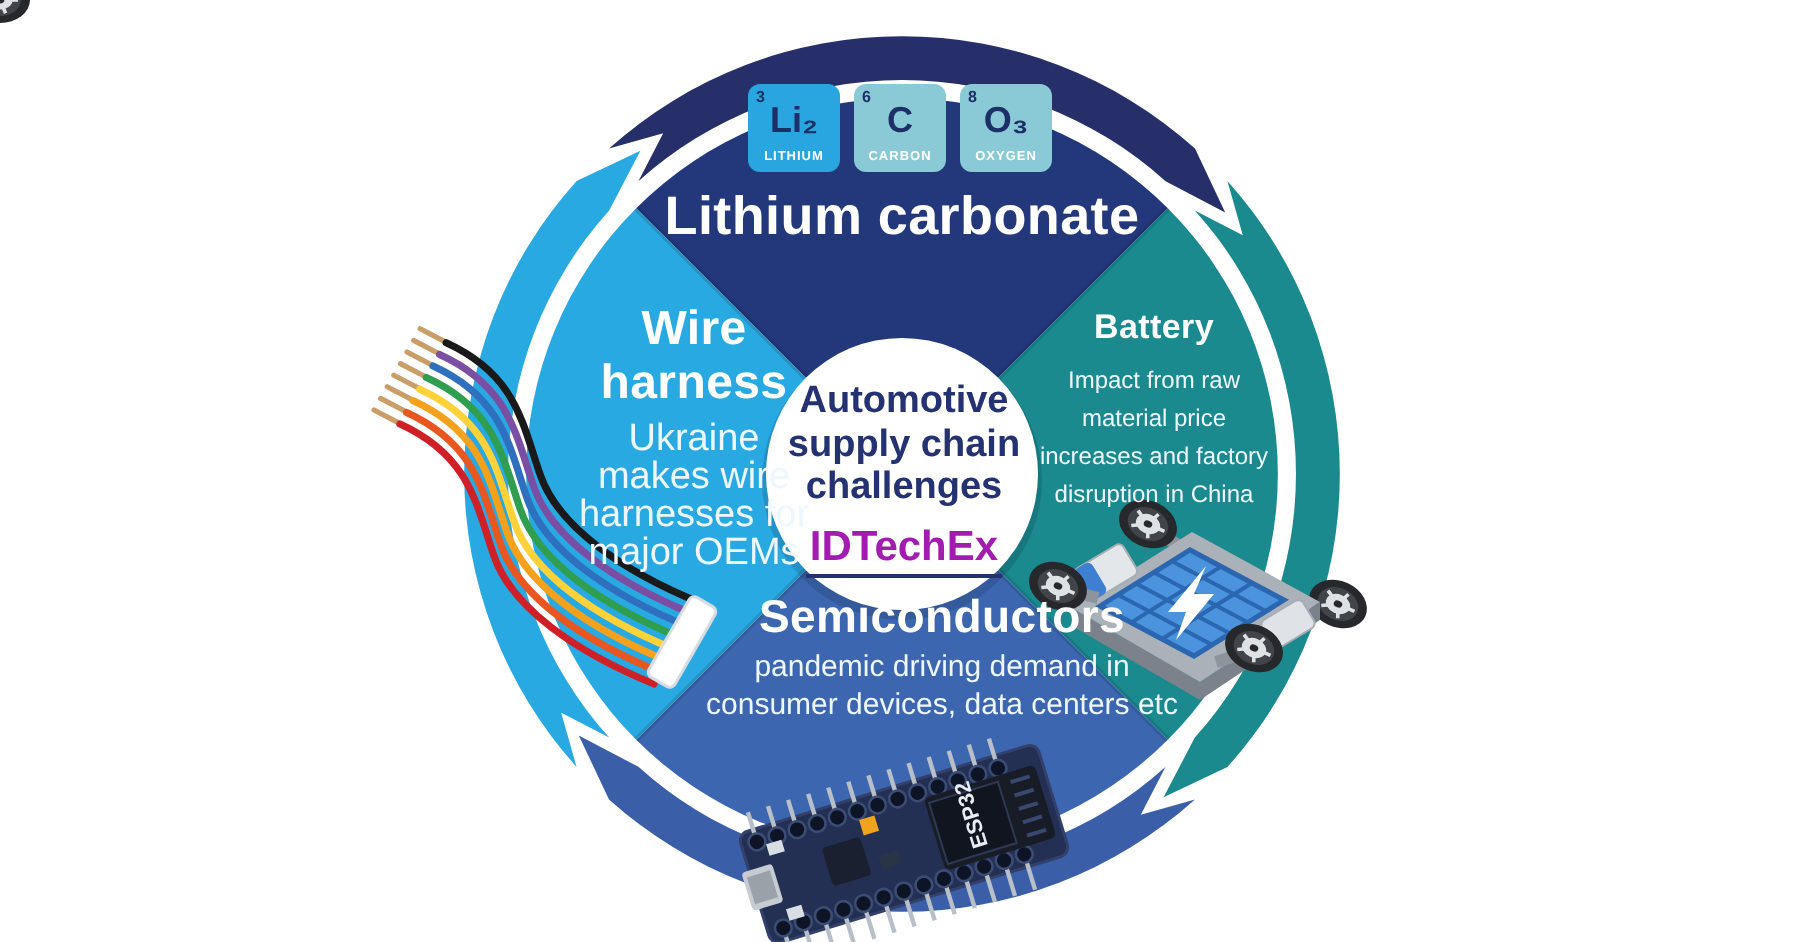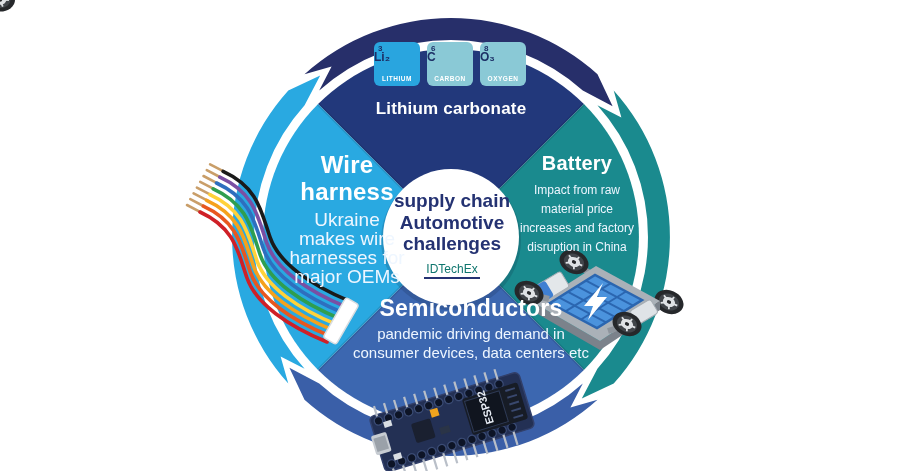--- a/index.html
+++ b/index.html
@@ -7,44 +7,44 @@
     width:899px;height:471px;position:relative;background:#ffffff;overflow:hidden;
     font-family:"Liberation Sans",sans-serif;
   }
   svg{position:absolute;left:0;top:0;}
   .txt{position:absolute;text-align:center;color:#ffffff;z-index:5;}
   .q-title{font-weight:bold;color:#ffffff;letter-spacing:0.2px;}
   .q-body{color:#eef6ff;}
   .line{white-space:nowrap;}
   
   .q-top{left:311px;top:95px;width:280px;}
-  .q-top .q-title{font-size:17px;line-height:27px;}
+  .q-top .q-title{font-size:27px;line-height:27px;}
   .q-top .q-body{font-size:15px;line-height:19px;margin-top:2px;}
   
   .q-left{left:262px;top:151px;width:170px;}
   .q-left .q-title{font-size:24px;line-height:27px;}
   .q-left .q-body{font-size:19px;line-height:19px;margin-top:5px;}
   
   .q-right{left:487px;top:149px;width:180px;}
-  .q-right .q-title{font-size:20px;line-height:29px;}
+  .q-right .q-title{font-size:17px;line-height:29px;}
   .q-right .q-body{font-size:12px;line-height:19px;margin-top:3px;}
   
   .q-bottom{left:331px;top:295px;width:280px;}
   .q-bottom .q-title{font-size:23px;line-height:27px;}
   .q-bottom .q-body{font-size:15px;line-height:19px;margin-top:2px;}
   
   .center-label{left:374px;top:190px;width:156px;z-index:6;}
   .center-label .c-line{font-weight:bold;font-size:19px;line-height:21.5px;color:#243272;}
-  .brand{display:inline-block;margin-top:7px;font-weight:normal;font-size:12px;color:#0f766e;
+  .brand{display:inline-block;margin-top:7px;font-weight:bold;font-size:21px;color:#a21caf;
          border-bottom:2.5px solid #243272;padding:0 2px 1px 2px;}
   
   .tiles{position:absolute;left:374px;top:42px;display:flex;gap:7px;z-index:6;}
   .tile{position:relative;width:46px;height:44px;border-radius:6px;color:#1c2f66;}
   .tile .num{position:absolute;top:2px;left:4px;font-size:8px;font-weight:bold;}
-  .tile .sym{position:absolute;top:8px;left:0;right:0;font-size:12px;font-weight:bold;}
+  .tile .sym{position:absolute;top:8px;left:0;right:0;text-align:center;font-size:18px;font-weight:bold;}
   .tile .nm{position:absolute;bottom:4px;left:0;right:0;text-align:center;font-size:6.5px;
             font-weight:bold;color:#ffffff;letter-spacing:0.5px;}
 </style>
 </head>
 <body>
 
 <svg width="899" height="471" viewBox="0 0 899 471">
 
   <path d="M304.5,74.3 A219,219 0 0 1 597.5,74.3 L612.6,106.2 L582.8,90.6 A197,197 0 0 0 319.2,90.6 L331.6,66.6 Z" fill="#272f6a"></path>
   <path d="M613.7,90.5 A219,219 0 0 1 613.7,383.5 L581.8,398.6 L597.4,368.8 A197,197 0 0 0 597.4,105.2 L621.4,117.6 Z" fill="#1a8a8e"></path>
@@ -256,17 +256,17 @@
 
 <div class="txt q-bottom">
   <div class="q-title">Semiconductors</div>
   <div class="q-body">
     <div class="line">pandemic driving demand in</div>
     <div class="line">consumer devices, data centers etc</div>
   </div>
 </div>
 
 <div class="txt center-label">
+  <div class="c-line">Automotive</div>
   <div class="c-line">supply chain</div>
-  <div class="c-line">Automotive</div>
   <div class="c-line">challenges</div>
   <div><span class="brand">IDTechEx</span></div>
 </div>
 
 </body></html>

